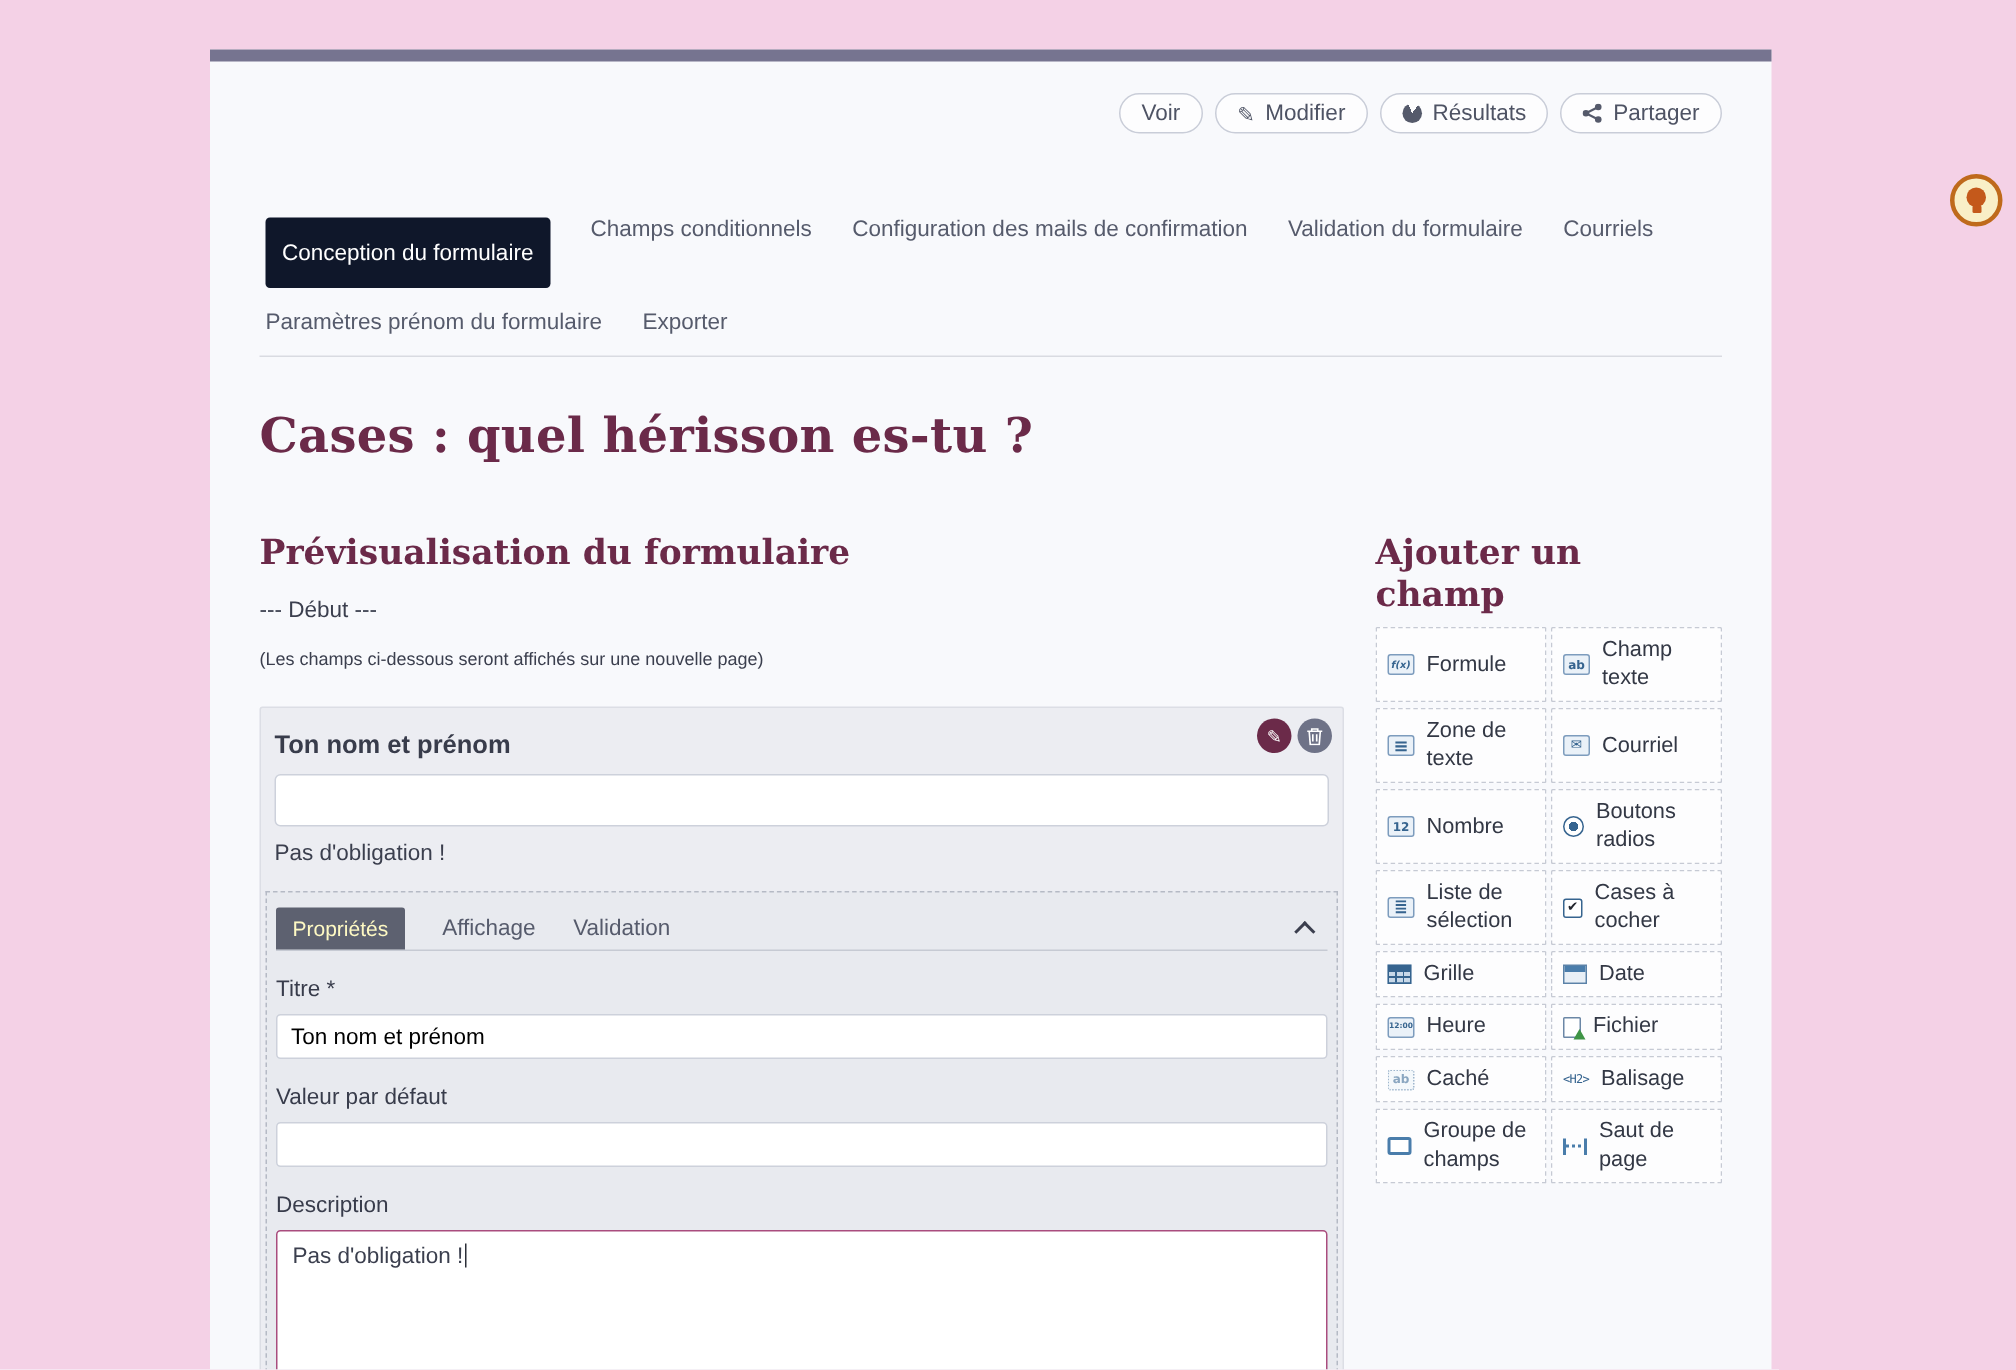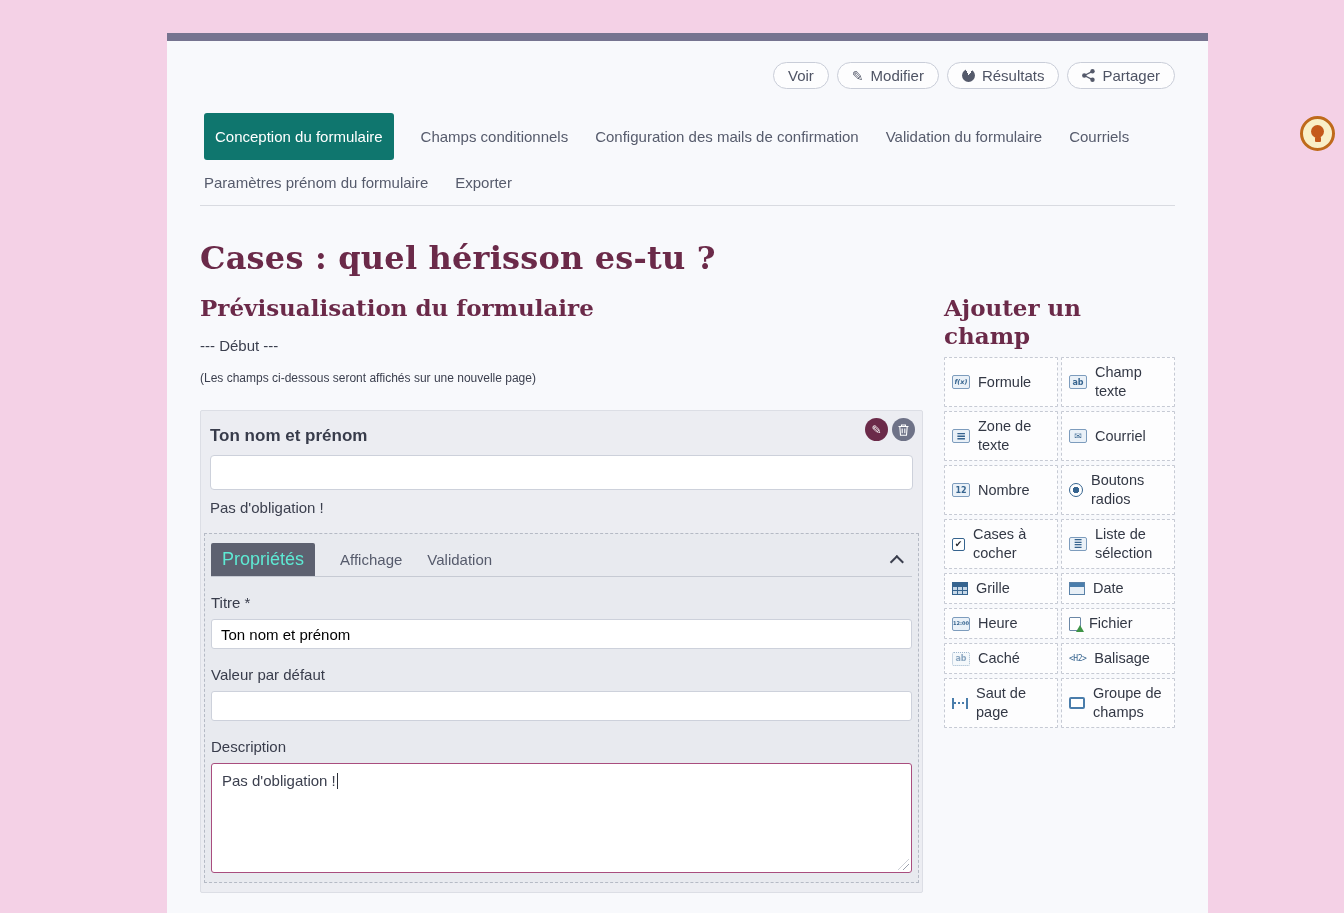--- a/index.html
+++ b/index.html
@@ -4,21 +4,21 @@
 <style>
   * { box-sizing: border-box; margin: 0; padding: 0; }
   html, body { width: 1344px; height: 913px; overflow: hidden; }
   body {
     background: #f4d1e6;
     font-family: "Liberation Sans", sans-serif;
     color: #3b3f4e;
     position: relative;
   }
   .page {
-    position: absolute; left: 167px; top: 33px; width: 1041px; height: 880px;
+    position: absolute; left: 140px; top: 33px; width: 1041px; height: 880px;
     background: #f8f9fc;
     border-top: 8px solid #767490;
     padding: 0 33px;
     overflow: hidden;
   }
   
   .actions-row { display: flex; justify-content: flex-end; gap: 8px; margin-top: 21px; }
   .pill-btn {
     display: inline-flex; align-items: center; gap: 7px;
     background: #fdfdfe; border: 1px solid #c9cdd8; border-radius: 16px;
@@ -26,30 +26,30 @@
     font-family: "Liberation Sans", sans-serif;
   }
   .ai { display: inline-flex; align-items: center; justify-content: center; color: #555a6b; }
   .ai-pencil { font-size: 14px; line-height: 1; }
   .ai-pie { width: 13px; height: 13px; border-radius: 50%;
             background: conic-gradient(from 35deg, #555a6b 0 300deg, transparent 300deg 360deg); }
   
   .nav-tabs { display: flex; flex-wrap: wrap; column-gap: 27px; row-gap: 9px;
               margin-top: 24px; padding: 0 4px; font-size: 15px; color: #565b6c; align-items: center; }
   .nav-tab { cursor: pointer; padding: 5px 0; }
-  .nav-tab.active { background: #0f766e; color: #fff; padding: 15px 11px; border-radius: 3px; }
+  .nav-tab.active { background: #0f172a; color: #fff; padding: 15px 11px; border-radius: 3px; margin-top: 32px; }
   .nav-hr { border: none; border-top: 1px solid #d9dbe1; margin-top: 9px; }
   
   h1.form-title {
     font-family: "DejaVu Serif", serif; font-weight: bold;
     color: #6b2a49; font-size: 32px; margin-top: 33px; letter-spacing: 0.2px;
   }
   h2.section-h {
     font-family: "DejaVu Serif", serif; font-weight: bold;
-    color: #6b2a49; font-size: 23px; line-height: 28px; margin-top: 17px;
+    color: #6b2a49; font-size: 23px; line-height: 28px; margin-top: 46px;
   }
   
   .main-row { display: flex; gap: 21px; align-items: flex-start; }
   .col-left { width: 723px; flex: none; }
   .col-right { flex: 1; }
   .start-marker { font-size: 15px; margin-top: 15px; }
   .page-note { font-size: 12px; margin-top: 17px; }
   
   .field-card {
     margin-top: 25px; background: #ecedf2; border: 1px solid #dcdee5;
@@ -68,21 +68,21 @@
   }
   .fc-desc { font-size: 15px; margin-top: 9px; }
   
   .editor-panel {
     margin: 17px -6px 0; border: 1px dashed #b5bac5; background: #e8eaef;
     padding: 0 6px 9px;
   }
   .etabs { display: flex; align-items: center; gap: 25px; padding-top: 9px;
            border-bottom: 1px solid #c6cad3; font-size: 15px; color: #565b6c; }
   .etab { cursor: pointer; padding: 6px 0; }
-  .etab.active { background: #5d6170; color: #5eead4; padding: 6px 11px; border-radius: 2px 2px 0 0; font-size: 18px; }
+  .etab.active { background: #5d6170; color: #fef9c3; padding: 6px 11px; border-radius: 2px 2px 0 0; font-size: 14px; }
   .collapse { margin-left: auto; margin-right: 8px; width: 10px; height: 10px; cursor: pointer;
               border-top: 2px solid #3b3f4e; border-left: 2px solid #3b3f4e;
               transform: rotate(45deg) translateY(3px); }
   .e-label { font-size: 15px; font-weight: normal; color: #383c4b; margin-top: 17px; }
   .e-input {
     width: 100%; height: 30px; margin-top: 8px; background: #fff;
     border: 1px solid #cdd1db; border-radius: 3px; padding: 0 9px; font-size: 15px;
     font-family: "Liberation Sans", sans-serif;
   }
   .e-textarea {
@@ -261,28 +261,28 @@
         </button>
         <button class="add-btn">
           <span class="fi fi-box fi-number"></span>
           <span>Nombre</span>
         </button>
         <button class="add-btn">
           <span class="fi fi-radio"></span>
           <span>Boutons radios</span>
         </button>
         <button class="add-btn">
+          <span class="fi fi-box fi-select"></span>
+          <span>Liste de sélection</span>
+        </button>
+        <button class="add-btn">
           <span class="fi fi-checkbox"></span>
           <span>Cases à cocher</span>
         </button>
         <button class="add-btn">
-          <span class="fi fi-box fi-select"></span>
-          <span>Liste de sélection</span>
-        </button>
-        <button class="add-btn">
           <span class="fi fi-grid"></span>
           <span>Grille</span>
         </button>
         <button class="add-btn">
           <span class="fi fi-date"></span>
           <span>Date</span>
         </button>
         <button class="add-btn">
           <span class="fi fi-box fi-time"></span>
           <span>Heure</span>
@@ -293,26 +293,26 @@
         </button>
         <button class="add-btn">
           <span class="fi fi-box fi-hidden"></span>
           <span>Caché</span>
         </button>
         <button class="add-btn">
           <span class="fi fi-markup"></span>
           <span>Balisage</span>
         </button>
         <button class="add-btn">
+          <span class="fi fi-fieldset"></span>
+          <span>Groupe de champs</span>
+        </button>
+        <button class="add-btn">
           <span class="fi fi-pagebreak"></span>
           <span>Saut de page</span>
-        </button>
-        <button class="add-btn">
-          <span class="fi fi-fieldset"></span>
-          <span>Groupe de champs</span>
         </button>
       </div>
     </div>
   </div>
 </div>
 
 <button class="bulb-fab">
   <span class="bulb-shape"></span>
 </button>
 

